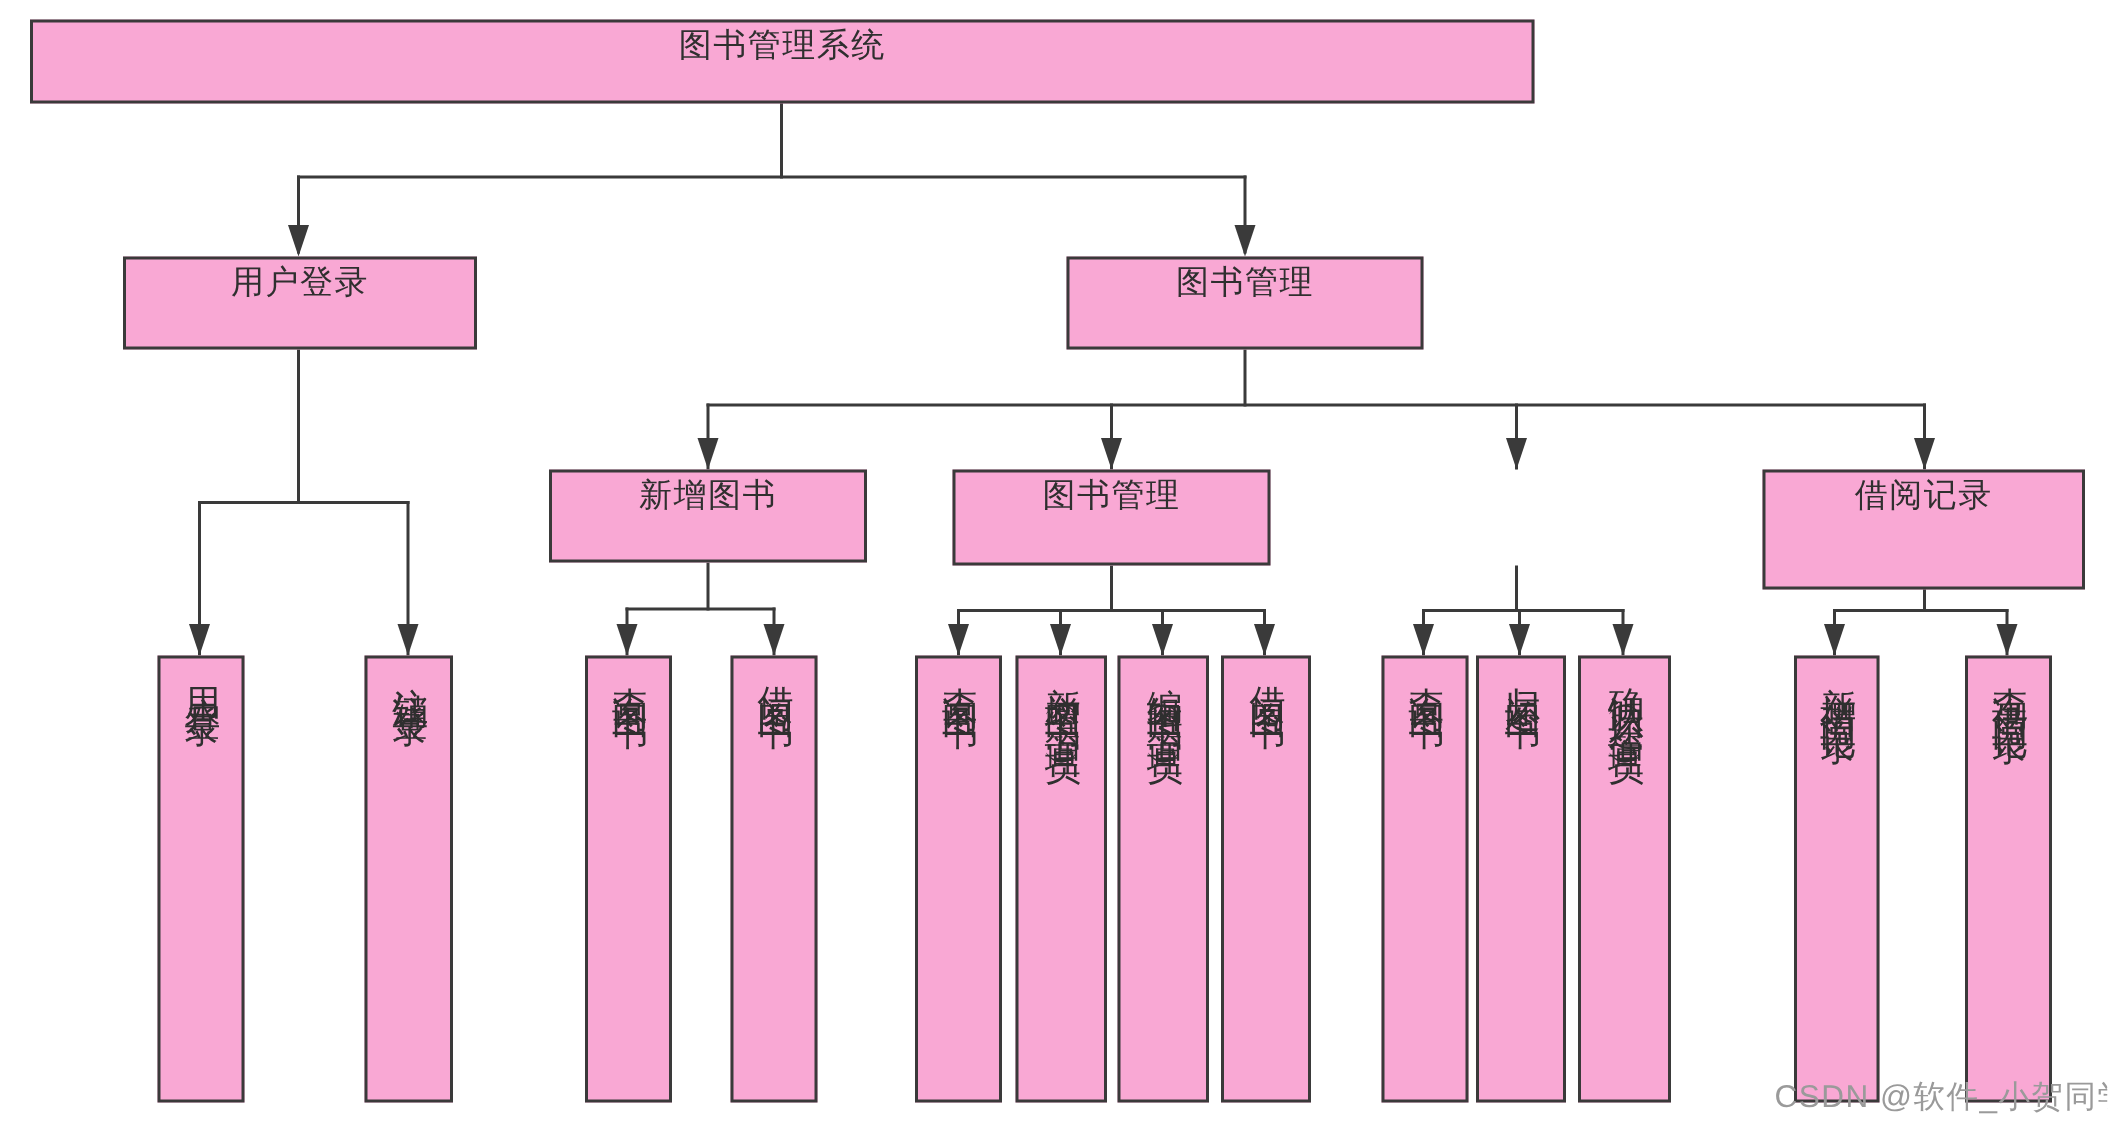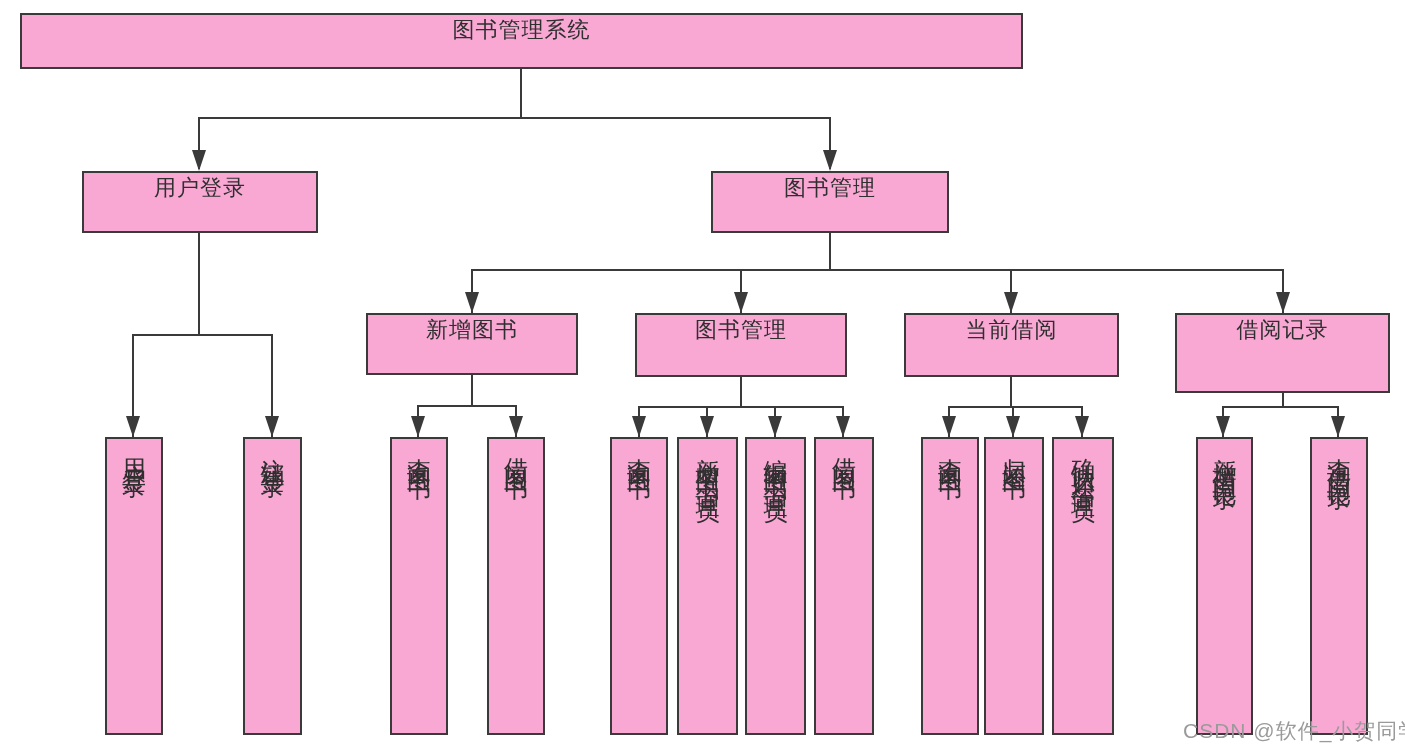--- a/index.html
+++ b/index.html
@@ -113,23 +113,20 @@
   <div class="box" style="left:711px;top:171px;width:238px;height:62px;">
     <span>图书管理</span>
   </div>
 
   <div class="box" style="left:366px;top:313px;width:212px;height:62px;">
     <span>新增图书</span>
   </div>
   <div class="box" style="left:635px;top:313px;width:212px;height:64px;">
     <span>图书管理</span>
   </div>
-  <div class="box" style="left:904px;top:313px;width:215px;height:64px;">
-    <span>当前借阅</span>
-  </div>
   <div class="box" style="left:1175px;top:313px;width:215px;height:80px;">
     <span>借阅记录</span>
   </div>
 
   <div class="box vbox" style="left:105px;top:437px;width:58px;height:298px;">
     <span class="vtext">用户登录</span>
   </div>
   <div class="box vbox" style="left:243px;top:437px;width:59px;height:298px;">
     <span class="vtext">注销登录</span>
   </div>

